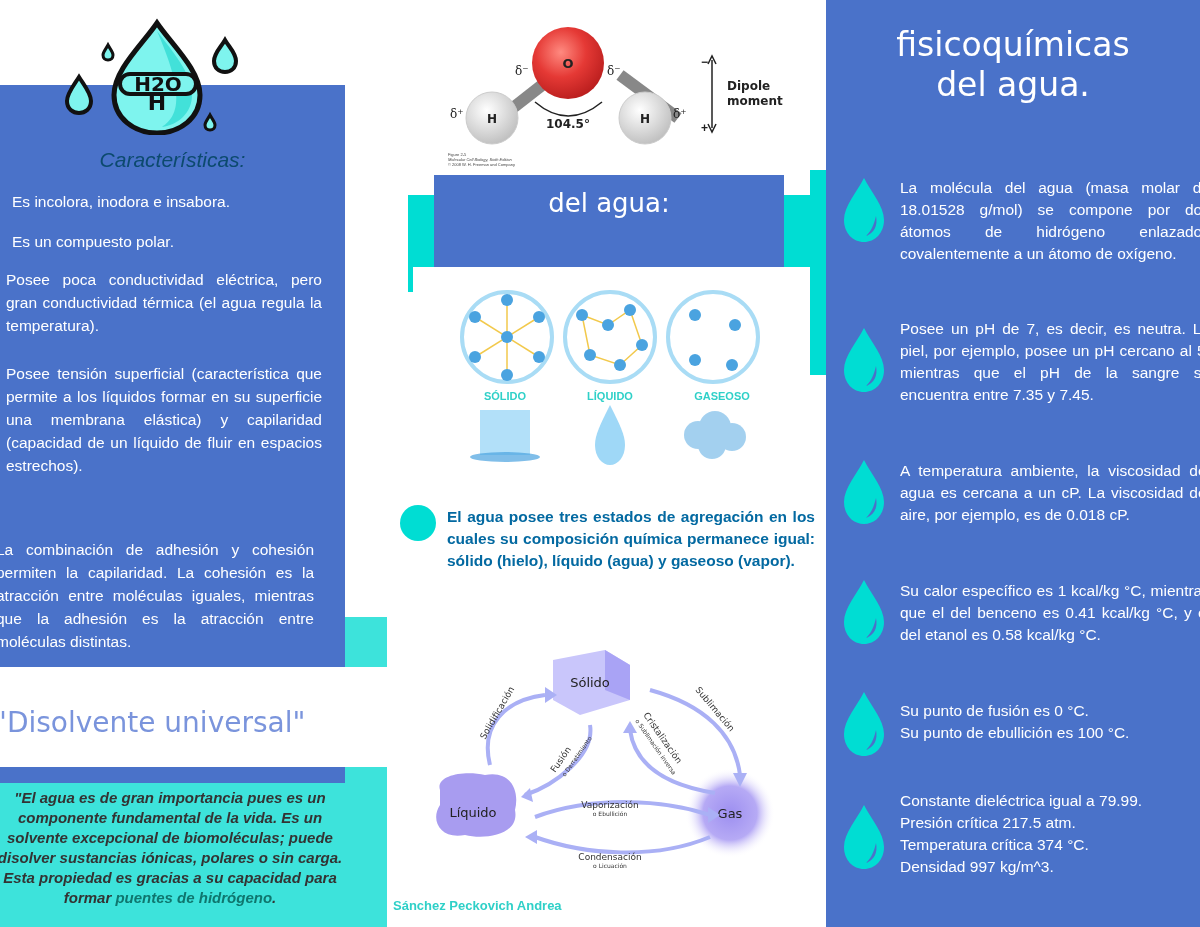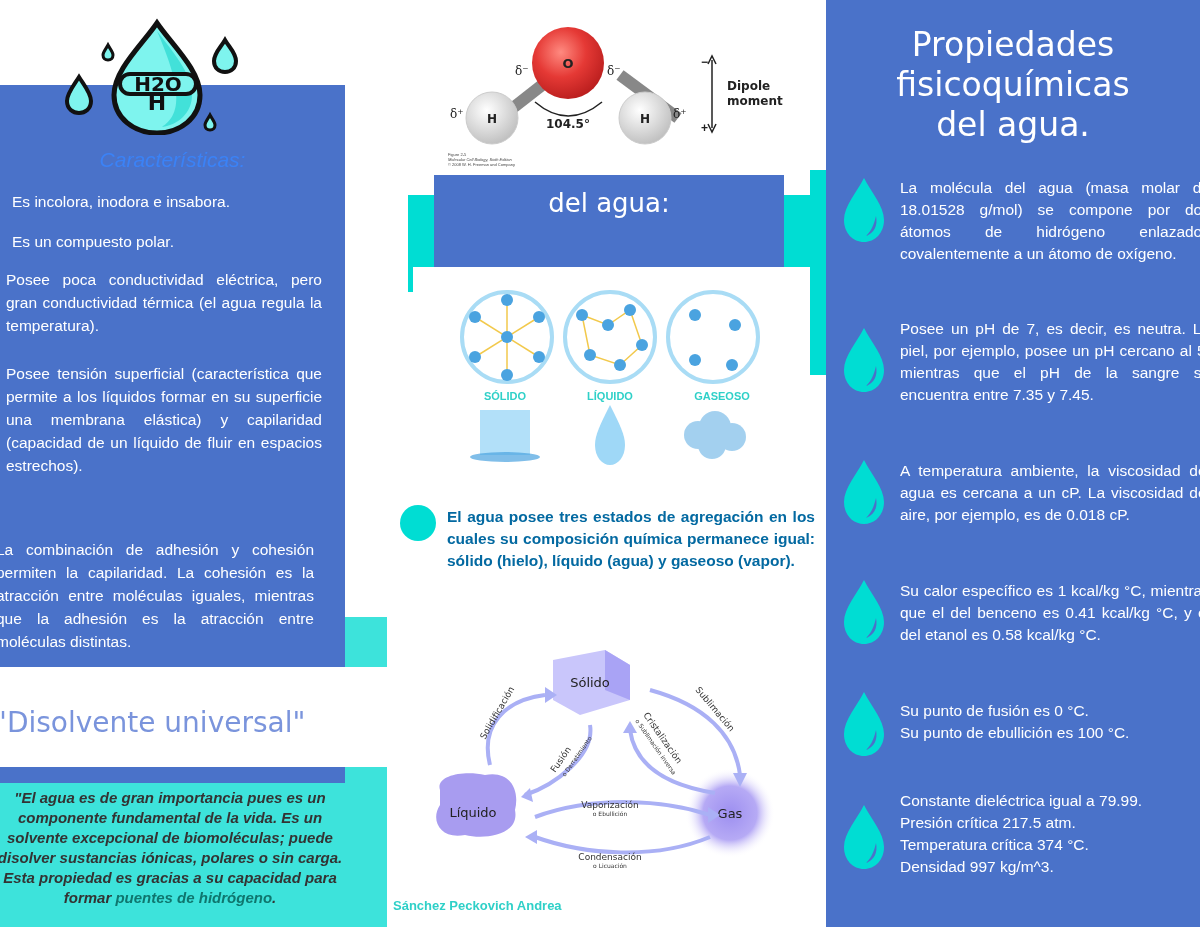--- a/index.html
+++ b/index.html
@@ -11,21 +11,21 @@
     .teal { background: #00ddd3; }
     .teal2 { background: #3de3db; }
 
     
     #col1-panel { left: 0; top: 85px; width: 345px; height: 582px; }
     #col1-teal-strip { left: 345px; top: 617px; width: 42px; height: 50px; }
     #col1-teal-bottom { left: 0; top: 767px; width: 387px; height: 160px; }
     #col1-blue-bottom-bar { left: 0; top: 767px; width: 345px; height: 16px; }
 
     .h2o-icon { left: 62px; top: 15px; width: 190px; height: 120px; }
-    .char-title { left: 0; top: 148px; width: 345px; text-align: center; font-size: 21px; font-style: italic; color: #3b82f6; }
+    .char-title { left: 0; top: 148px; width: 345px; text-align: center; font-size: 21px; font-style: italic; color: #0c4a6e; }
     .bullet { left: 12px; width: 310px; font-size: 15.5px; line-height: 23px; color: #fff; text-align: justify; }
     .bullet.p1 { top: 190px; }
     .bullet.p2 { top: 230px; }
     .bullet.p3 { top: 268px; left: 6px; width: 316px; }
     .bullet.p4 { top: 362px; left: 6px; width: 316px; }
     .bullet.p5 { top: 538px; left: -4px; width: 318px; }
 
     .disolvente-title { left: -6px; top: 706px; font-size: 28px; color: #7a94dc; font-family: "DejaVu Sans", sans-serif; }
     .quote { left: -10px; top: 788px; width: 360px; font-size: 15px; line-height: 20px; color: #333; font-style: italic; font-weight: bold; text-align: center; }
     .quote .link { color: #0f766e; margin-top: 20px; }
@@ -245,21 +245,20 @@
   <text x="210" y="76" font-size="6" fill="#333" transform="rotate(55 210 76)" font-family="DejaVu Sans, sans-serif">o Sublimación inversa</text>
   <text x="185" y="163" text-anchor="middle" font-size="9" fill="#333" font-family="DejaVu Sans, sans-serif">Vaporización</text>
   <text x="185" y="171" text-anchor="middle" font-size="6" fill="#333" font-family="DejaVu Sans, sans-serif">o Ebullición</text>
   <text x="185" y="215" text-anchor="middle" font-size="9" fill="#333" font-family="DejaVu Sans, sans-serif">Condensación</text>
   <text x="185" y="223" text-anchor="middle" font-size="6" fill="#333" font-family="DejaVu Sans, sans-serif">o Licuación</text>
 </svg>
 
 <div class="abs author">Sánchez Peckovich Andrea</div>
 
 <div class="abs props-title">
-  <div>Propiedades</div>
   <div>fisicoquímicas</div>
   <div>del agua.</div>
 </div>
 
 <svg class="abs drop" style="left:842px;top:178px;" viewBox="0 0 44 64">
     <path d="M22 0 C15 14 2 28 2 42 C2 55 11 64 22 64 C33 64 42 55 42 42 C42 28 29 14 22 0 Z" fill="#00ddd3"></path>
     <path d="M34 38 C36 48 32 55 24 58 C30 52 32 46 34 38 Z" fill="#4a72c9"></path>
   </svg>
 <div class="abs prop-text t1">La molécula del agua (masa molar de 18.01528 g/mol) se compone por dos átomos de hidrógeno enlazados covalentemente a un átomo de oxígeno.</div>
 

